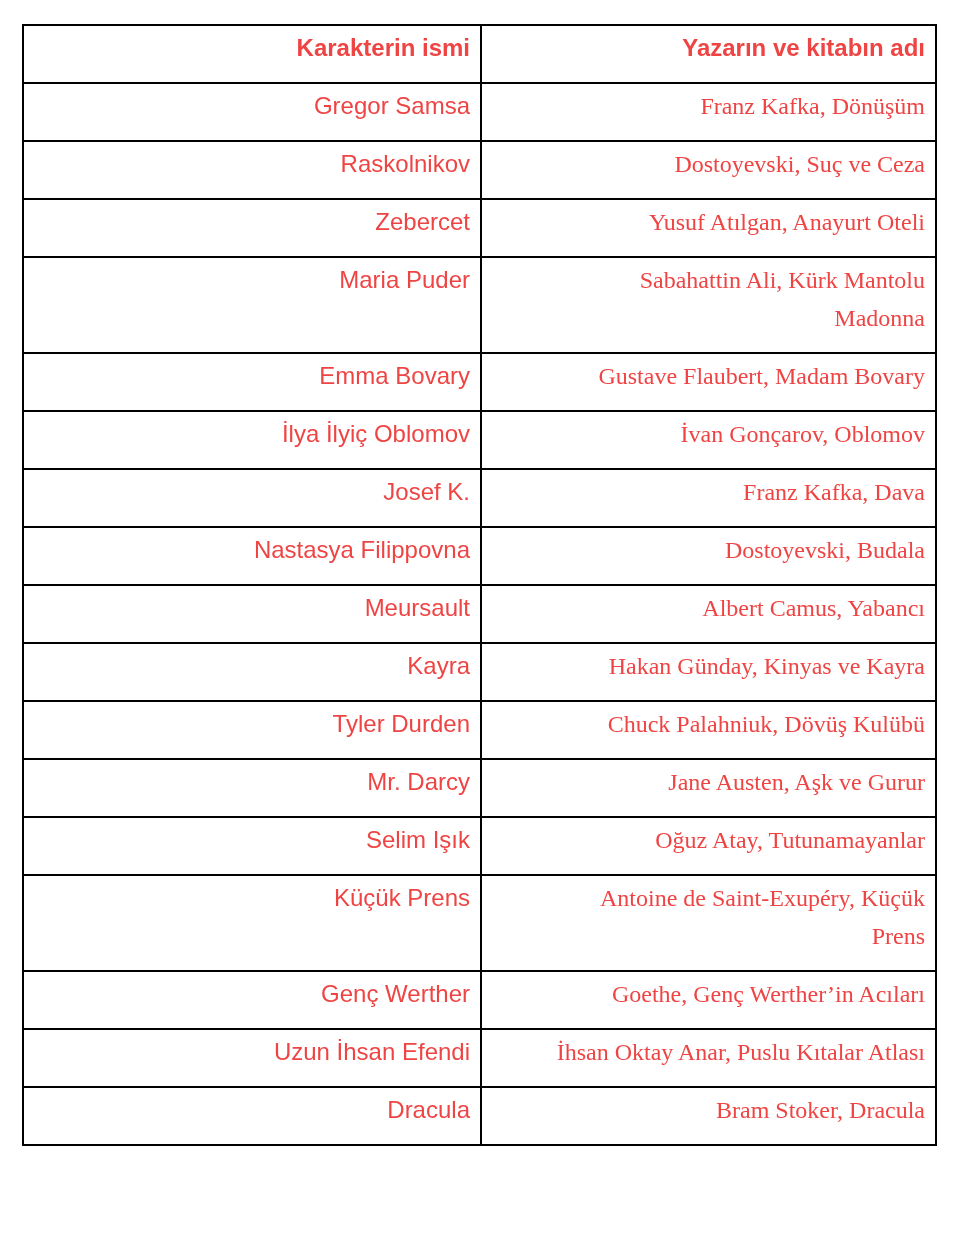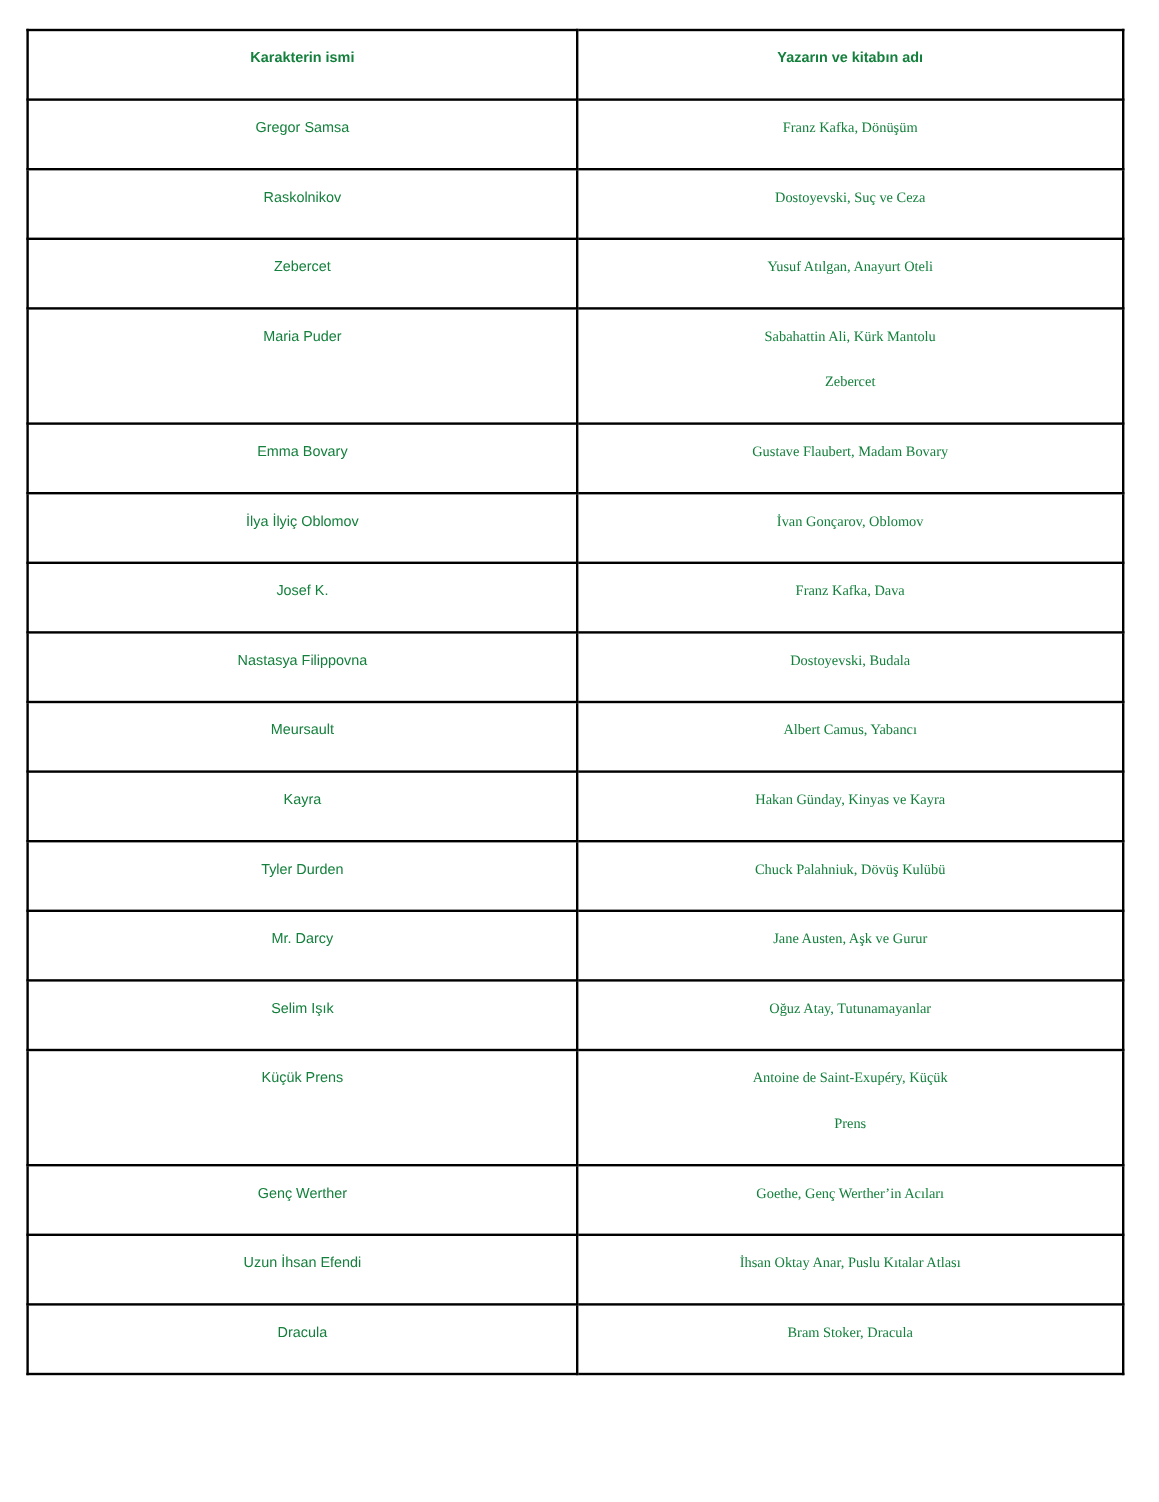--- a/index.html
+++ b/index.html
@@ -24,25 +24,25 @@
     width: 913px;
     border-collapse: collapse;
     table-layout: fixed;
   }
   table.doc-table col.col-character { width: 458px; }
   table.doc-table col.col-book { width: 455px; }
   table.doc-table th,
   table.doc-table td {
     border: 2px solid #000000;
     vertical-align: top;
-    text-align: center;
+    text-align: right;
     padding: 3px 10px 15px 10px;
-    font-size: 12px;
+    font-size: 24px;
     line-height: 38px;
-    color: #15803d;
+    color: #ef4444;
     overflow: hidden;
   }
   table.doc-table th {
     font-weight: bold;
     height: 56px;
     box-sizing: border-box;
   }
   table.doc-table td {
     font-weight: normal;
     height: 58px;
@@ -78,21 +78,21 @@
         <td class="character-cell">Raskolnikov</td>
         <td class="book-cell">Dostoyevski, Suç ve Ceza</td>
       </tr>
       <tr>
         <td class="character-cell">Zebercet</td>
         <td class="book-cell">Yusuf Atılgan, Anayurt Oteli</td>
       </tr>
       <tr>
         <td class="character-cell">Maria Puder</td>
         <td class="book-cell">Sabahattin Ali, Kürk Mantolu
-Zebercet</td>
+Madonna</td>
       </tr>
       <tr>
         <td class="character-cell">Emma Bovary</td>
         <td class="book-cell">Gustave Flaubert, Madam Bovary</td>
       </tr>
       <tr>
         <td class="character-cell">İlya İlyiç Oblomov</td>
         <td class="book-cell">İvan Gonçarov, Oblomov</td>
       </tr>
       <tr>

